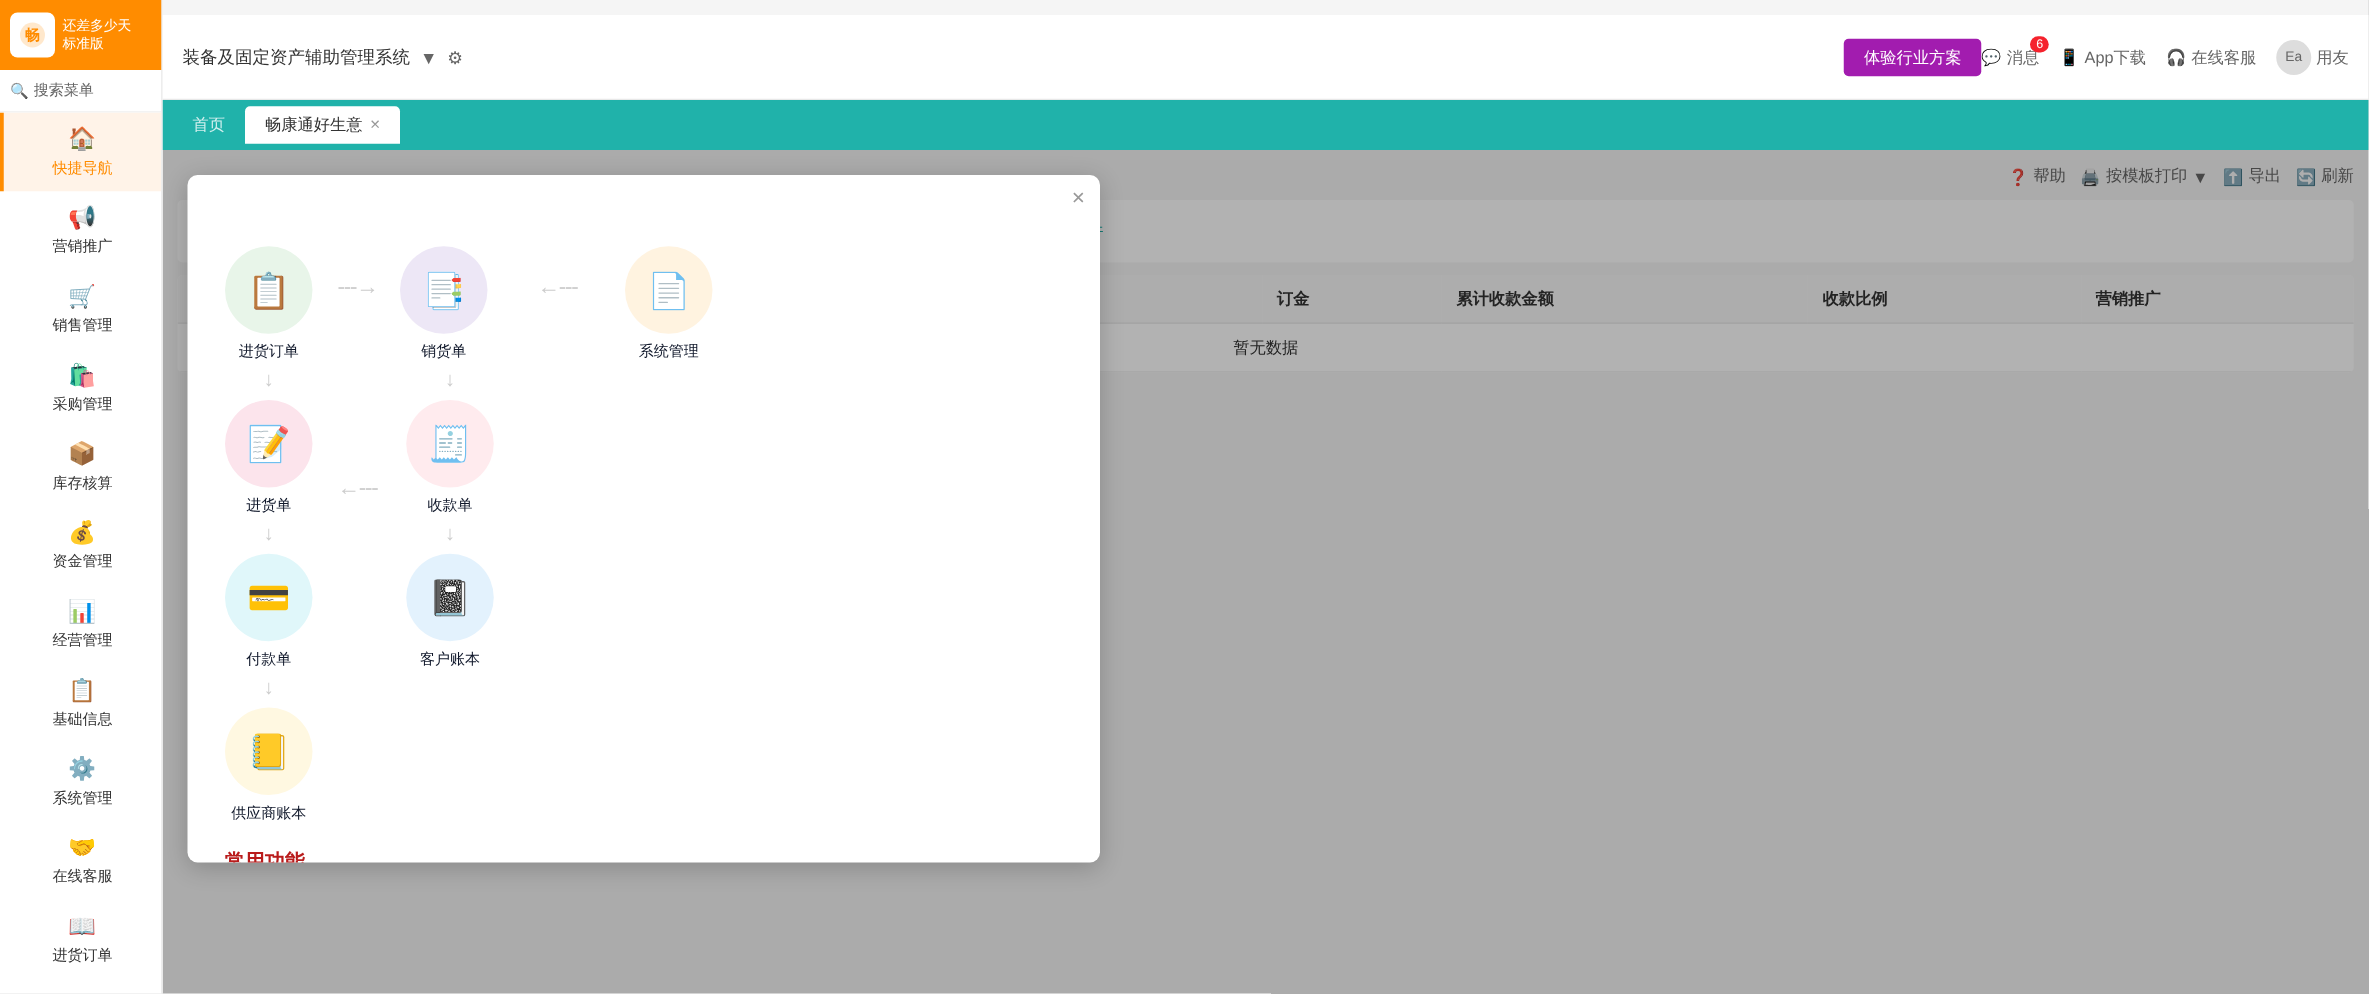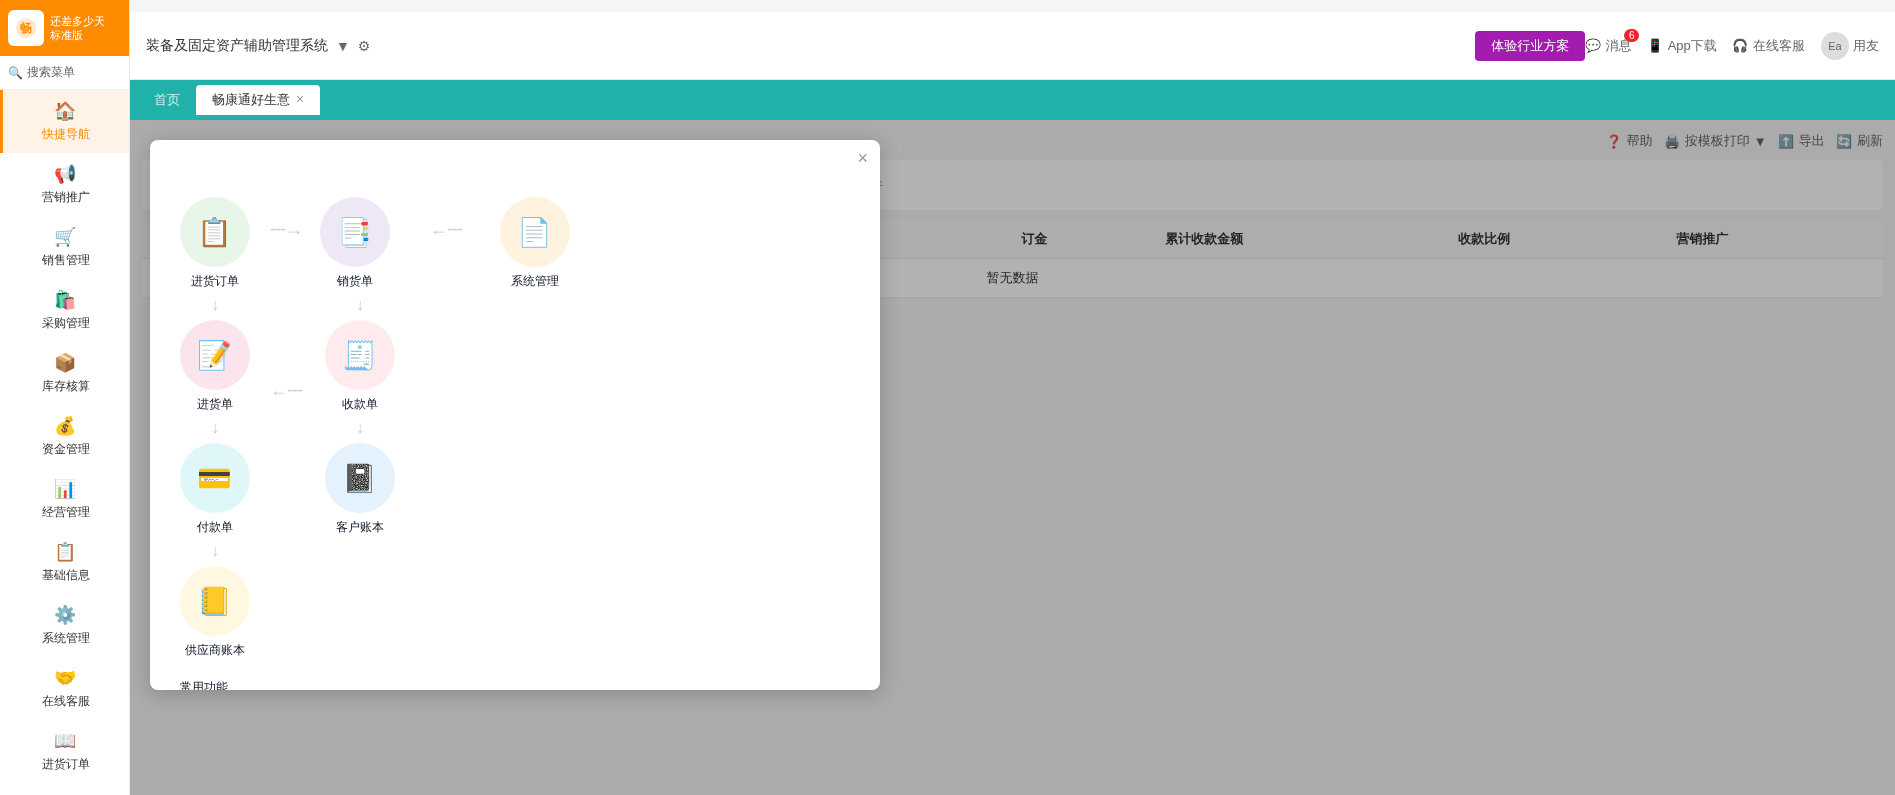--- a/index.html
+++ b/index.html
@@ -77,21 +77,21 @@
     .flow-circle.orange { background: #fff3e0; color: #ff9800; }
     .flow-circle.teal { background: #e0f7fa; color: #00bcd4; }
     .flow-circle.red { background: #ffebee; color: #f44336; }
     .flow-circle.amber { background: #fff8e1; color: #ffc107; }
     .flow-circle.light-blue { background: #e3f2fd; color: #2196f3; }
     .flow-label { font-size: 12px; color: #0f172a; text-align: center; }
     .solid-arrow-down { color: #ccc; font-size: 16px; }
 
     
     .common-functions { margin-top: 10px; }
-    .common-title { font-size: 12px; color: #0f172a; margin-bottom: 12px; font-weight: 400; }
+    .common-title { font-size: 16px; color: #b91c1c; margin-bottom: 12px; font-weight: 700; }
   </style>
 </head>
 <body>
 
 <div class="app-container">
 
   <div class="sidebar">
     <div class="sidebar-logo">
       <div class="sidebar-logo-icon">
         <svg viewBox="0 0 24 24" fill="#ff8c00">

